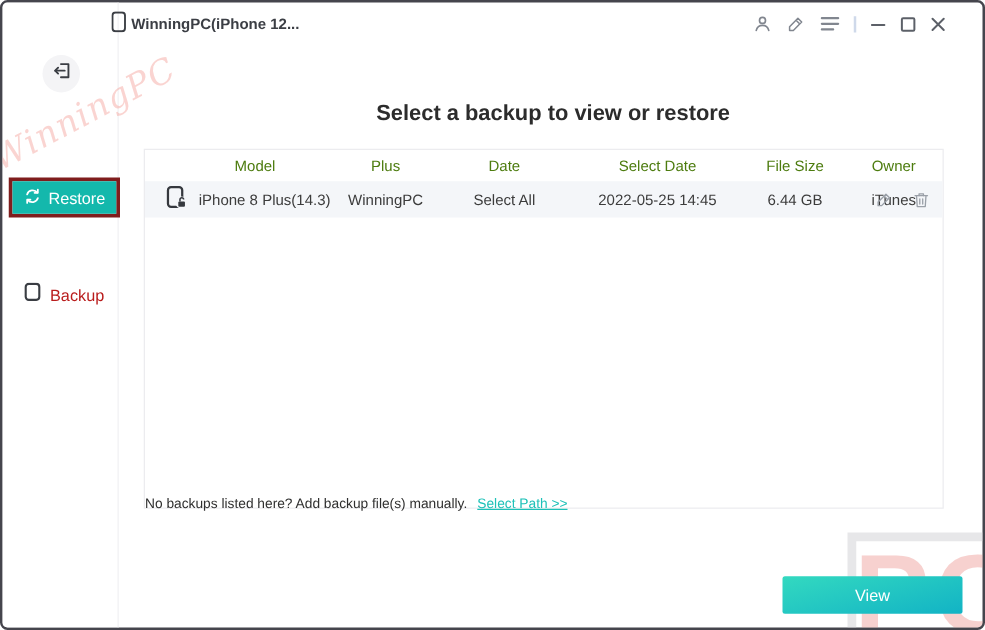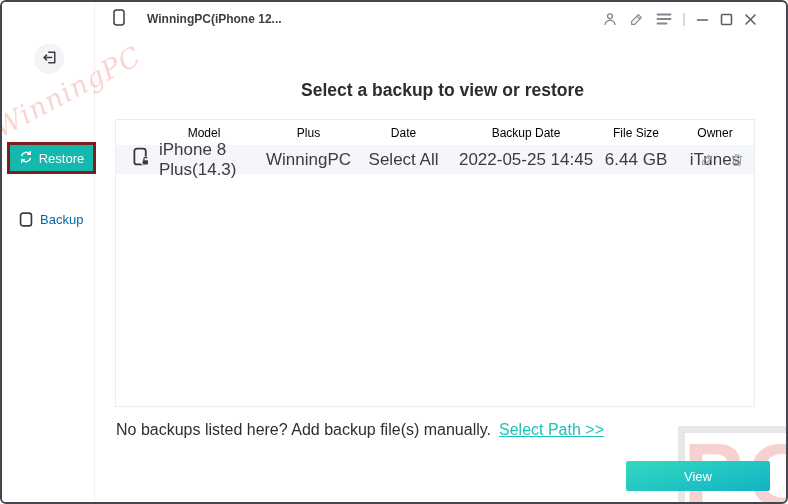--- a/index.html
+++ b/index.html
@@ -23,67 +23,67 @@
   .restore-wrap {
     position: absolute; left: 5px; top: 140px; width: 89px; height: 32px;
     border: 3px solid #7f1d1d;
   }
   .restore-btn {
     width: 100%; height: 100%; background: #14b8ac;
     display: flex; align-items: center; justify-content: center; gap: 6px;
     color: #fff; font-size: 13px; cursor: pointer;
   }
   .backup-item {
-    position: absolute; left: 17px; top: 210px; height: 20px;
-    display: flex; align-items: flex-start; gap: 7px;
-    font-size: 13px; color: #0369a1; cursor: pointer;
+    position: absolute; left: 17px; top: 222px; height: 20px;
+    display: flex; align-items: flex-end; gap: 7px;
+    font-size: 13px; color: #b91c1c; cursor: pointer;
   }
 
   
   .tb-device {
-    position: absolute; left: 111px; top: 7px;
-    display: flex; align-items: center; gap: 22px;
+    position: absolute; left: 87px; top: 7px;
+    display: flex; align-items: center; gap: 4px;
     font-size: 12px; font-weight: bold; color: #3b3e44;
   }
   .win-icons {
     position: absolute; left: 600px; top: 9px;
     display: flex; align-items: center; gap: 11px;
   }
   .win-icons .ic { display: flex; align-items: center; justify-content: center; cursor: pointer; }
   .tb-divider { width: 2px; height: 13px; background: #cfd9ea; }
 
   
   .page-title {
     position: absolute; left: 93px; top: 78px; width: 695px;
     text-align: center; font-size: 17.5px; font-weight: bold; color: #2c2c2c;
   }
   .table {
     position: absolute; left: 113px; top: 117px; width: 640px; height: 288px;
     border: 1px solid #ececef; background: #fff;
   }
   .thead, .trow { display: flex; align-items: center; width: 100%; }
-  .thead { height: 25px; font-size: 12px; color: #000000; justify-content: center; }
-  .trow  { height: 29px; font-size: 17px; color: #3c3c3c; background: #f4f6f9; position: relative; cursor: pointer; }
+  .thead { height: 25px; font-size: 12px; color: #4d7c0f; justify-content: center; }
+  .trow  { height: 29px; font-size: 12px; color: #3c3c3c; background: #f4f6f9; position: relative; cursor: pointer; }
   .col-model  { flex: 0 0 150px; text-align: center; }
   .col-name   { flex: 0 0 85px;  text-align: center; }
   .col-notes  { flex: 0 0 105px; text-align: center; }
   .col-date   { flex: 0 0 140px; text-align: center; }
   .col-size   { flex: 0 0 80px;  text-align: center; }
   .col-owner  { flex: 0 0 78px;  text-align: center; }
   .thead .col-model { padding-left: 26px; }
   .cell-model { display: flex; align-items: center; gap: 8px; padding-left: 16px; text-align: left; }
   .row-actions {
     position: absolute; right: 10px; top: 0; height: 100%;
     display: flex; align-items: center; gap: 15px;
   }
   .row-actions .ic { cursor: pointer; display: flex; align-items: center; }
 
   .hint-row {
-    position: absolute; left: 114px; top: 419px;
-    font-size: 16px; color: #2f2f2f; display: flex; align-items: baseline;
+    position: absolute; left: 114px; top: 395px;
+    font-size: 11px; color: #2f2f2f; display: flex; align-items: baseline;
   }
   .path-link { color: #1ec1b8; text-decoration: underline; margin-left: 8px; cursor: pointer; }
 
   .view-btn {
     position: absolute; left: 624px; top: 459px; width: 144px; height: 30px;
     border-radius: 2px; border: none;
     background: linear-gradient(165deg, #33d9c0 0%, #12b3c5 100%);
     color: #fff; font-size: 13px; font-family: "Liberation Sans", sans-serif;
     display: flex; align-items: center; justify-content: center;
     cursor: pointer; z-index: 2;
@@ -192,21 +192,21 @@
     </span>
   </div>
 
   <div class="page-title">Select a backup to view or restore</div>
 
   <div class="table">
     <div class="thead">
       <span class="col-model">Model</span>
       <span class="col-name">Plus</span>
       <span class="col-notes">Date</span>
-      <span class="col-date">Backup Date</span>
+      <span class="col-date">Select Date</span>
       <span class="col-size">File Size</span>
       <span class="col-owner">Owner</span>
     </div>
 
     <div class="trow">
       <span class="col-model cell-model">
         <span>
           <svg width="19" height="20" viewBox="0 0 20 20">
             <rect x="2.5" y="1.2" width="12" height="16.6" rx="2.6" fill="none" stroke="#35383e" stroke-width="1.9"></rect>
             <circle cx="14" cy="14.3" r="5.2" fill="#f4f6f9"></circle>

